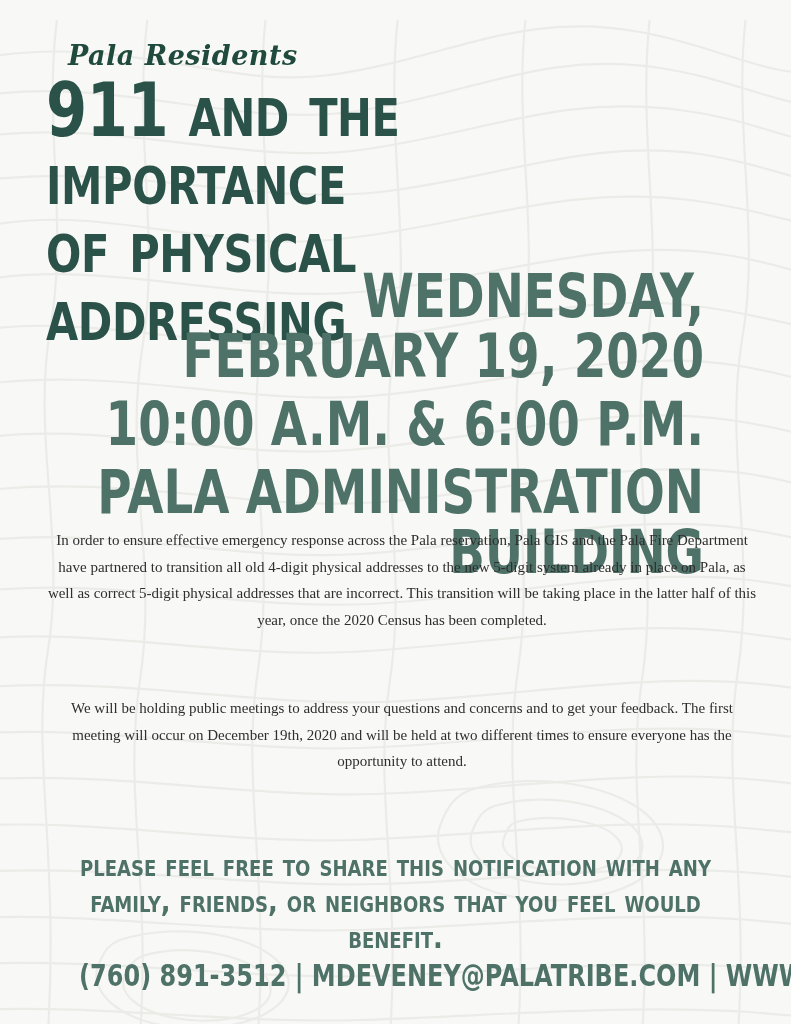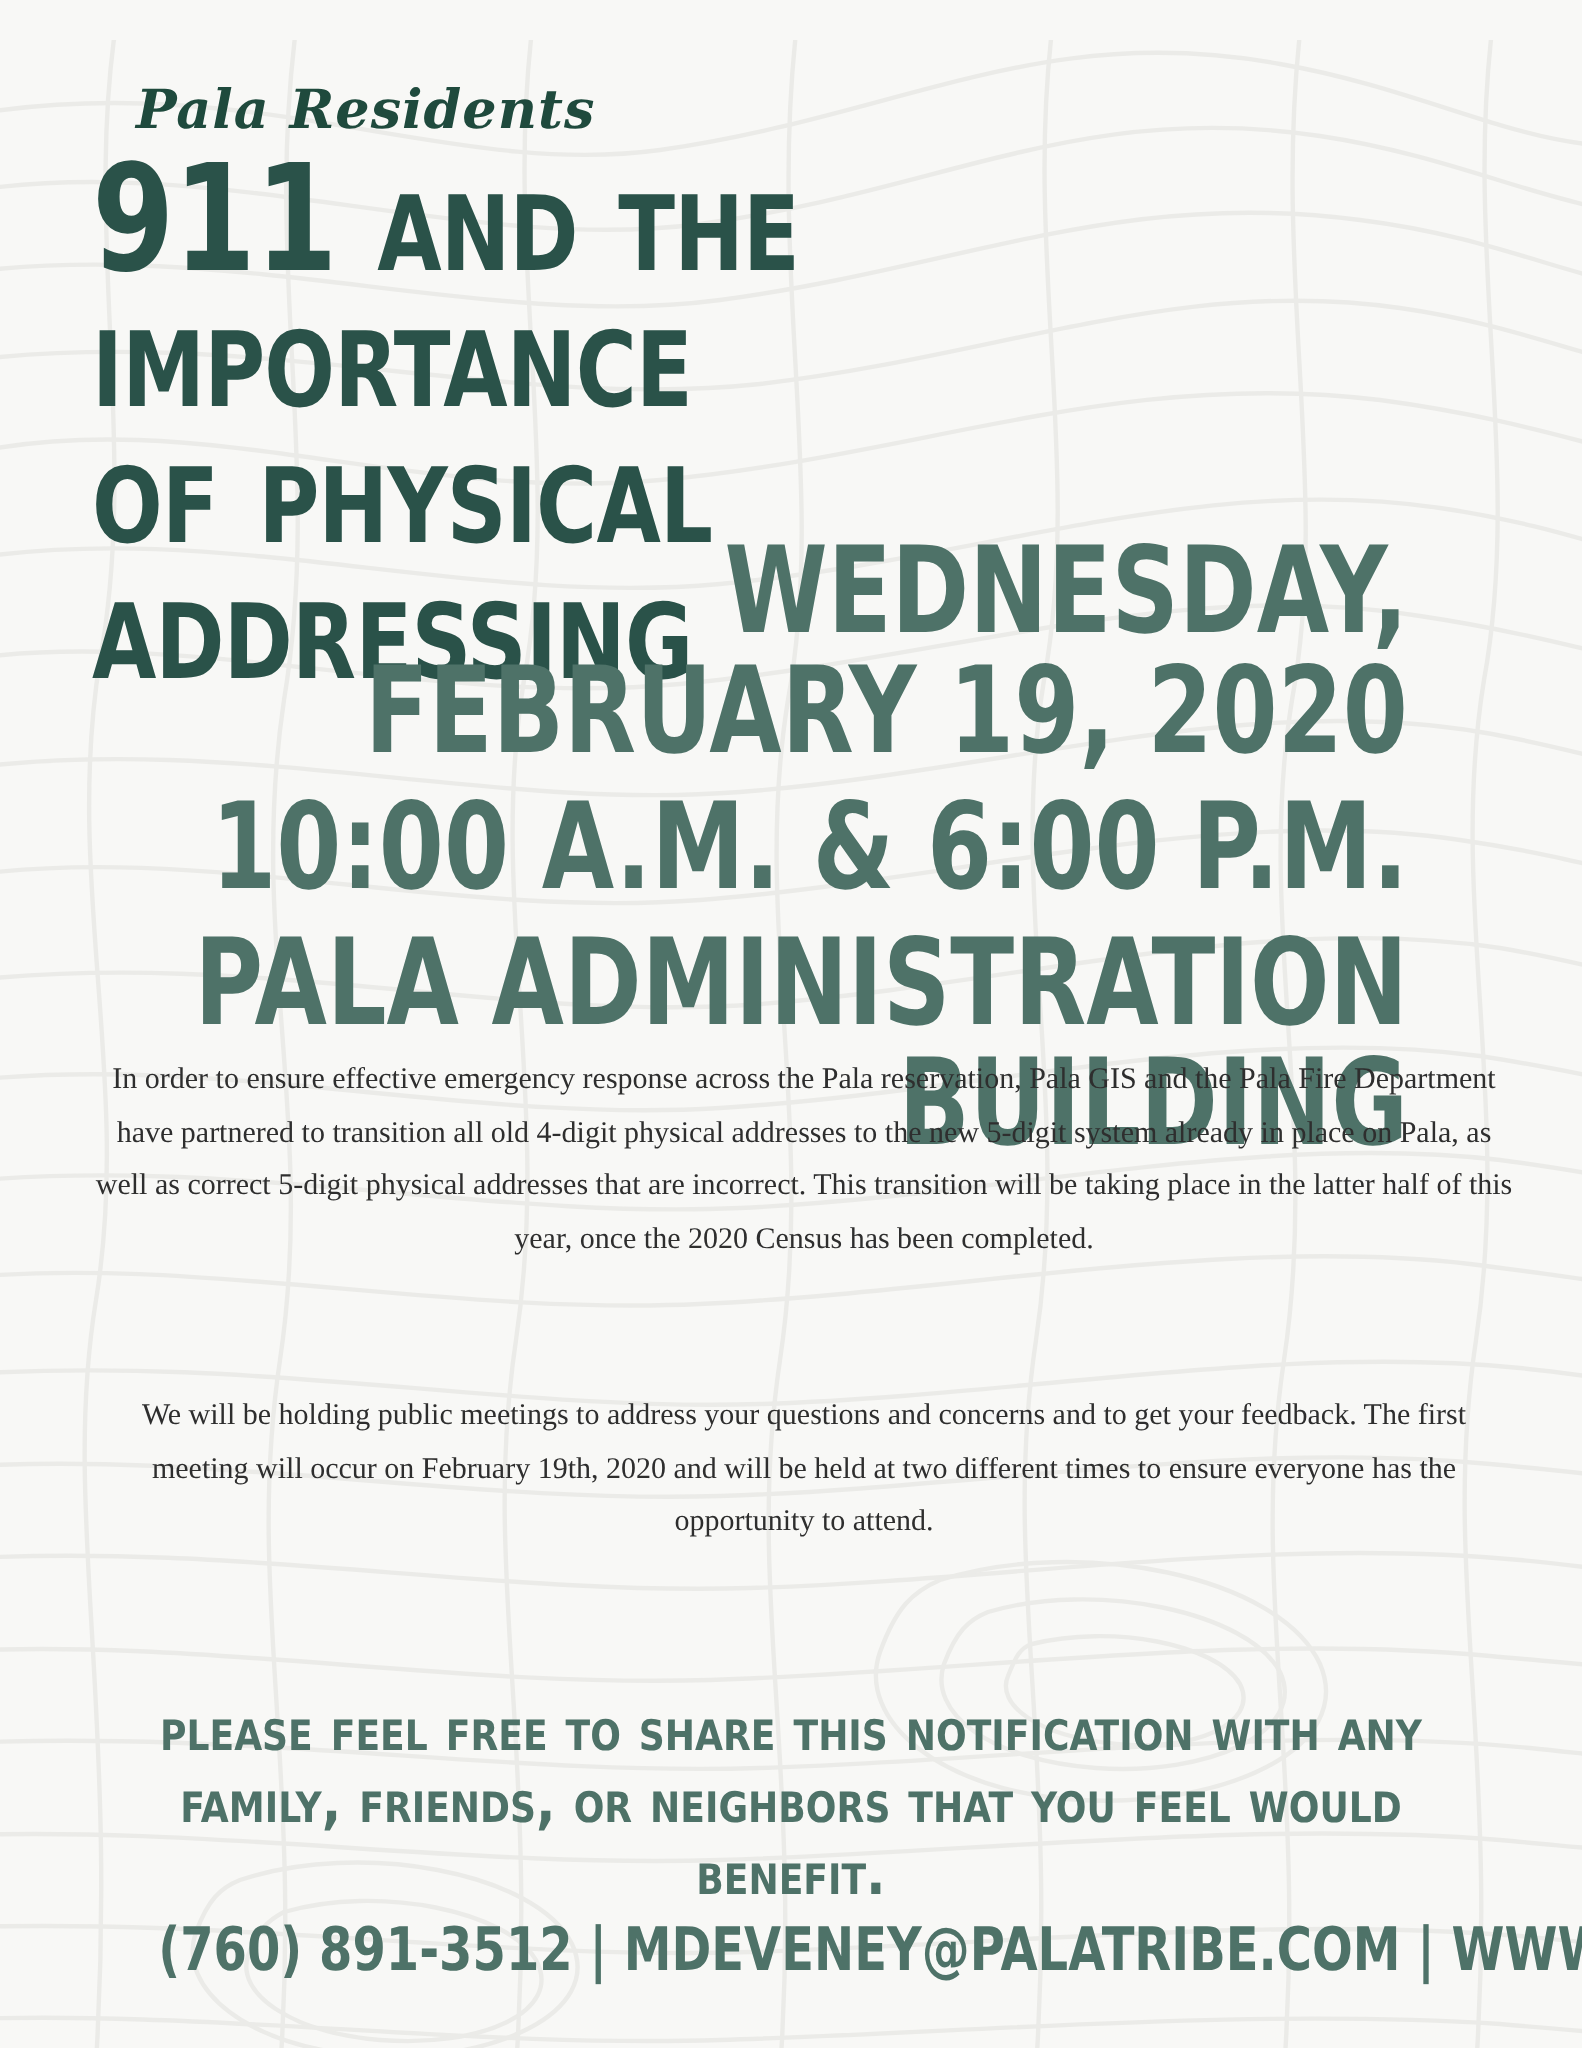--- a/index.html
+++ b/index.html
@@ -213,21 +213,21 @@
     </div>
 
     <div class="datelines">
       <span class="dl dl-1">Wednesday, February 19, 2020</span>
       <span class="dl dl-2">10:00 A.M. &amp; 6:00 P.M.</span>
       <span class="dl dl-3">Pala Administration Building</span>
     </div>
 
     <p id="para1" class="bodytext">In order to ensure effective emergency response across the Pala reservation, Pala GIS and the Pala Fire Department have partnered to transition all old 4-digit physical addresses to the new 5-digit system already in place on Pala, as well as correct 5-digit physical addresses that are incorrect. This transition will be taking place in the latter half of this year, once the 2020 Census has been completed.</p>
 
-    <p id="para2" class="bodytext">We will be holding public meetings to address your questions and concerns and to get your feedback. The first meeting will occur on February 19th, 2020 and will be held at two different times to ensure everyone has the opportunity to attend.</p>
+    <p id="para2" class="bodytext">We will be holding public meetings to address your questions and concerns and to get your feedback. The first meeting will occur on December 19th, 2020 and will be held at two different times to ensure everyone has the opportunity to attend.</p>
 
     <div class="share">
       <span>Please feel free to share this notification with any</span>
       <span>family, friends, or neighbors that you feel would benefit.</span>
     </div>
 
     <div class="contact">(760) 891-3512 | MDEVENEY@PALATRIBE.COM | WWW.PALATRIBE.COM</div>
 
   </div>
 </div>

